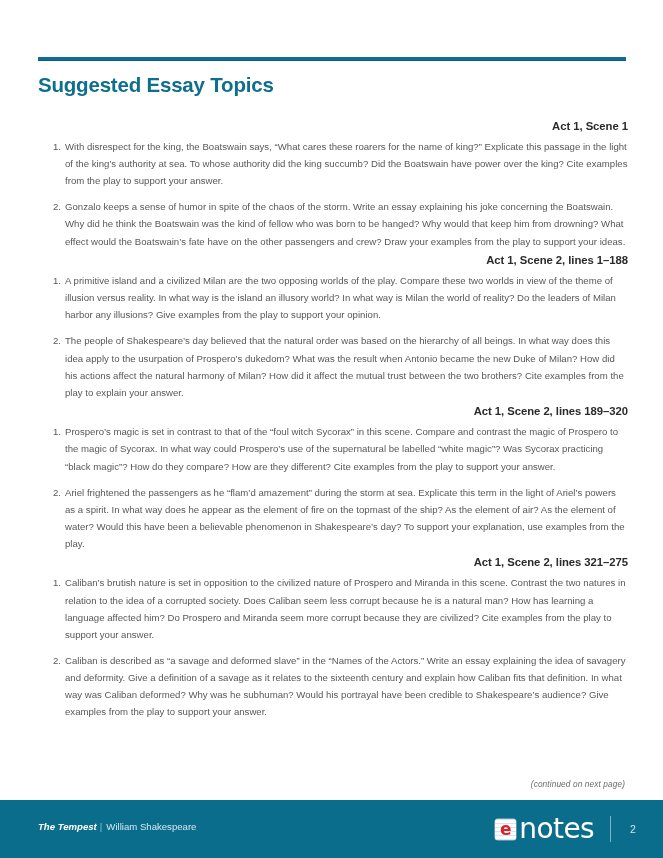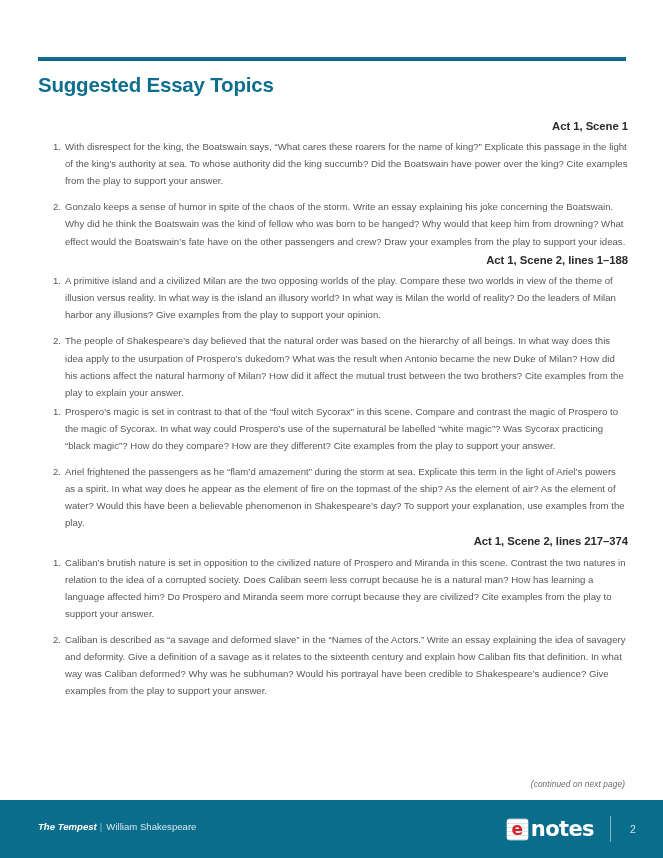--- a/index.html
+++ b/index.html
@@ -179,26 +179,26 @@
     transform: translateY(-50%);
     text-align: center;
     font-family: "DejaVu Sans", sans-serif;
     font-size: 17px;
     font-weight: bold;
     color: #d8232a;
     line-height: 1;
   }
   .logo-word {
     font-family: "DejaVu Sans", sans-serif;
-    font-size: 21px;
+    font-size: 28px;
     color: #ffffff;
     letter-spacing: -0.6px;
     margin-left: 3px;
     line-height: 1;
-    font-weight: 700;
+    font-weight: 400;
   }
 
   .footer-divider {
     width: 1px;
     height: 26px;
     background: #7fb4c6;
     margin: 0 16px 0 16px;
   }
 
   .page-number {
@@ -241,34 +241,35 @@
           <span class="txt">A primitive island and a civilized Milan are the two opposing worlds of the play. Compare these two worlds in view of the theme of illusion versus reality. In what way is the island an illusory world? In what way is Milan the world of reality? Do the leaders of Milan harbor any illusions? Give examples from the play to support your opinion.</span>
         </li>
         <li class="topic-item">
           <span class="num">2.</span>
           <span class="txt">The people of Shakespeare’s day believed that the natural order was based on the hierarchy of all beings. In what way does this idea apply to the usurpation of Prospero’s dukedom? What was the result when Antonio became the new Duke of Milan? How did his actions affect the natural harmony of Milan? How did it affect the mutual trust between the two brothers? Cite examples from the play to explain your answer.</span>
         </li>
       </ol>
     </div>
 
     <div class="section">
+      <h2 class="section-heading">Act 1, Scene 2, lines 189–320</h2>
       <ol class="topic-list">
         <li class="topic-item">
           <span class="num">1.</span>
           <span class="txt">Prospero’s magic is set in contrast to that of the “foul witch Sycorax” in this scene. Compare and contrast the magic of Prospero to the magic of Sycorax. In what way could Prospero’s use of the supernatural be labelled “white magic”? Was Sycorax practicing “black magic”? How do they compare? How are they different? Cite examples from the play to support your answer.</span>
         </li>
         <li class="topic-item">
           <span class="num">2.</span>
           <span class="txt">Ariel frightened the passengers as he “flam’d amazement” during the storm at sea. Explicate this term in the light of Ariel’s powers as a spirit. In what way does he appear as the element of fire on the topmast of the ship? As the element of air? As the element of water? Would this have been a believable phenomenon in Shakespeare’s day? To support your explanation, use examples from the play.</span>
         </li>
       </ol>
     </div>
 
     <div class="section">
-      <h2 class="section-heading">Act 1, Scene 2, lines 217–374</h2>
+      <h2 class="section-heading">Act 1, Scene 2, lines 321–275</h2>
       <ol class="topic-list">
         <li class="topic-item">
           <span class="num">1.</span>
           <span class="txt">Caliban’s brutish nature is set in opposition to the civilized nature of Prospero and Miranda in this scene. Contrast the two natures in relation to the idea of a corrupted society. Does Caliban seem less corrupt because he is a natural man? How has learning a language affected him? Do Prospero and Miranda seem more corrupt because they are civilized? Cite examples from the play to support your answer.</span>
         </li>
         <li class="topic-item">
           <span class="num">2.</span>
           <span class="txt">Caliban is described as “a savage and deformed slave” in the “Names of the Actors.” Write an essay explaining the idea of savagery and deformity. Give a definition of a savage as it relates to the sixteenth century and explain how Caliban fits that definition. In what way was Caliban deformed? Why was he subhuman? Would his portrayal have been credible to Shakespeare’s audience? Give examples from the play to support your answer.</span>
         </li>
       </ol>

